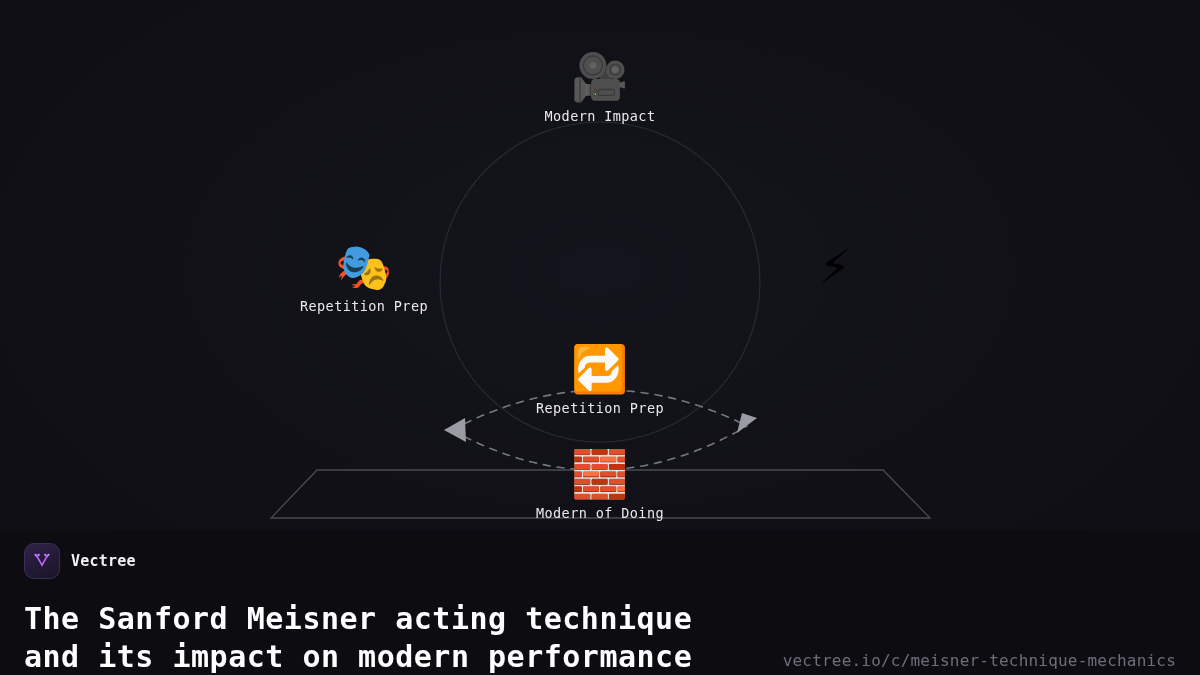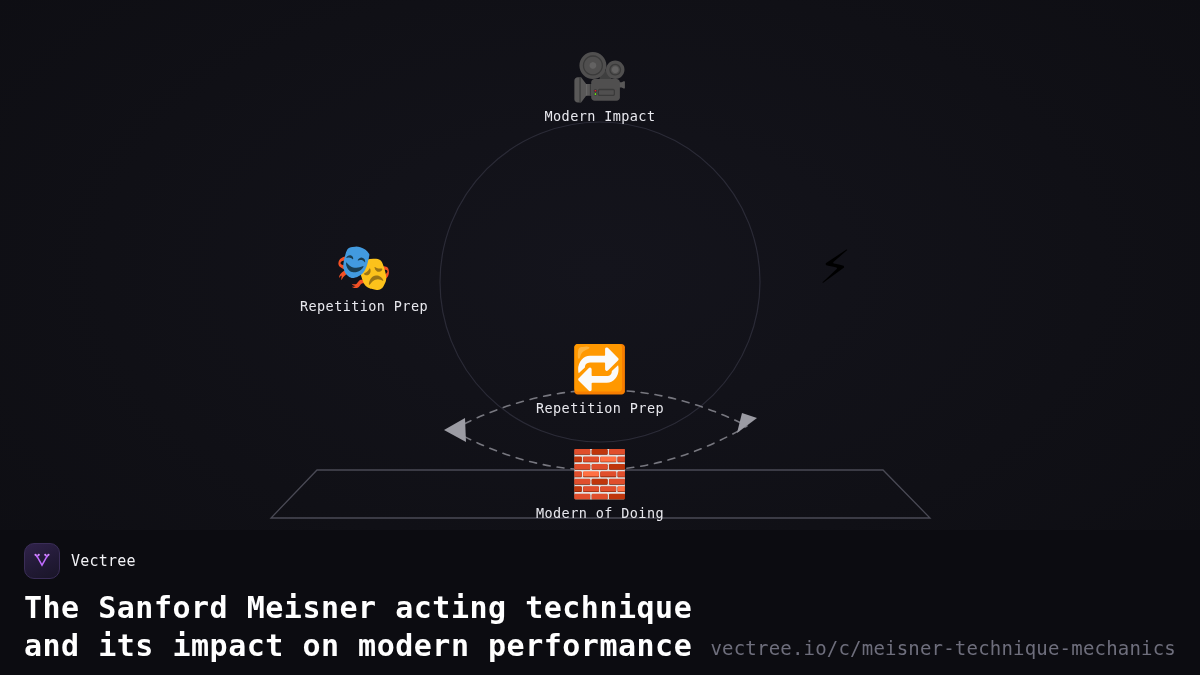--- a/index.html
+++ b/index.html
@@ -83,43 +83,43 @@
     background: linear-gradient(155deg, #30224a 0%, #221a36 55%, #191527 100%);
     border: 1px solid #3a2d57;
     display: flex;
     align-items: center;
     justify-content: center;
     flex: 0 0 auto;
   }
   #brand-name {
     font-family: "DejaVu Sans Mono", "Liberation Mono", monospace;
     font-size: 15px;
-    font-weight: normal;
+    font-weight: bold;
     color: #f2f2f6;
     letter-spacing: 0.2px;
   }
   #headline-row {
     display: flex;
     align-items: flex-end;
     justify-content: space-between;
-    margin-top: 9px;
+    margin-top: 20px;
   }
   #headline {
     font-family: "DejaVu Sans Mono", "Liberation Mono", monospace;
     font-size: 30px;
     font-weight: bold;
     line-height: 38px;
     color: #ffffff;
     letter-spacing: 0.5px;
     white-space: pre-line;
     max-width: 800px;
   }
   #source-url {
     font-family: "DejaVu Sans Mono", "Liberation Mono", monospace;
-    font-size: 19px;
+    font-size: 16px;
     color: #6e6e7c;
     letter-spacing: 0.2px;
     white-space: nowrap;
     padding-bottom: 6px;
   }
 </style>
 </head>
 <body>
 
 <div id="stage">

